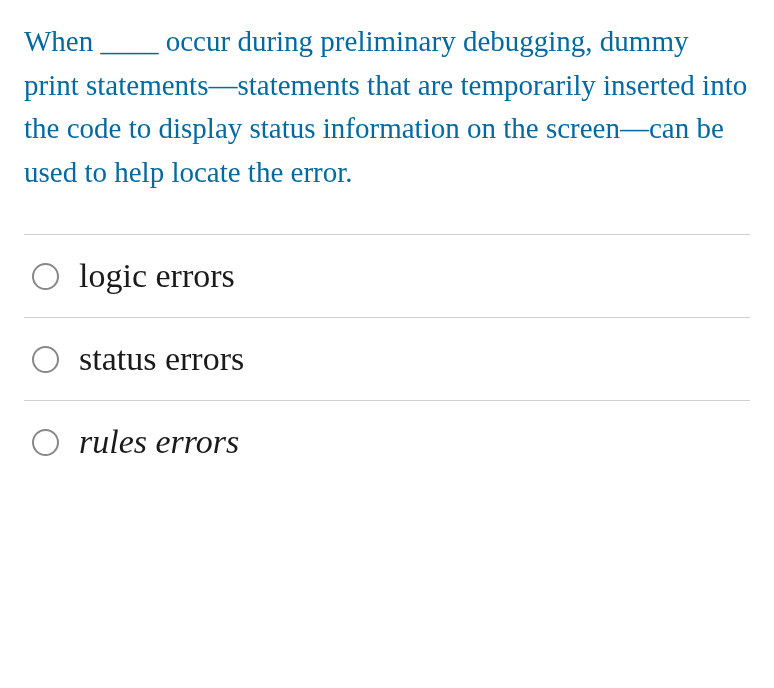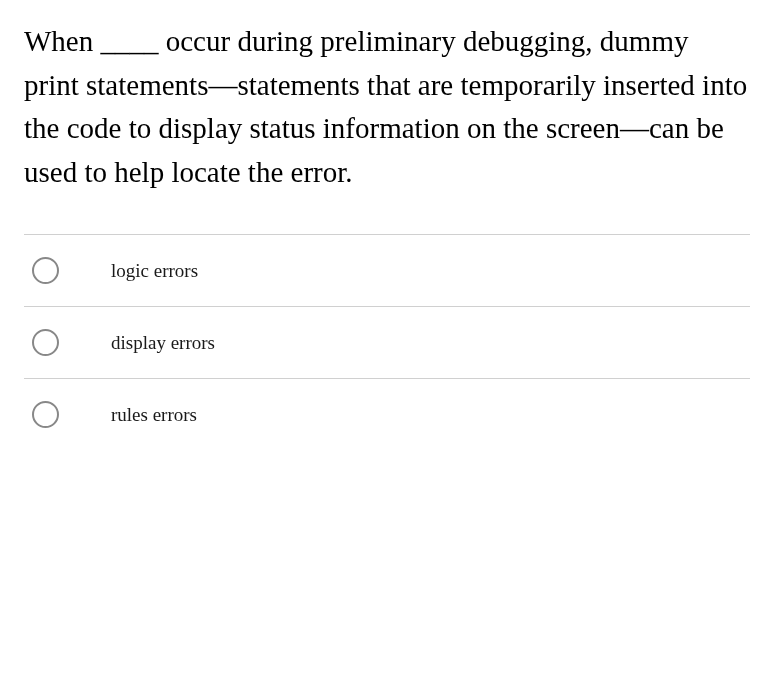--- a/index.html
+++ b/index.html
@@ -11,60 +11,60 @@
       font-family: Georgia, 'Times New Roman', serif;
       background: #ffffff;
       padding: 20px 24px;
       width: 774px;
       color: #000000;
     }
     .question-text {
       font-size: 29px;
       line-height: 1.5;
       margin-bottom: 40px;
-      color: #000000;
+      color: #0369a1;
     }
     .options {
       border-top: 1px solid #d0d0d0;
     }
     .option-row {
       display: flex;
       align-items: center;
       padding: 22px 8px;
       border-bottom: 1px solid #d0d0d0;
       cursor: pointer;
     }
     .option-row:last-child {
       border-bottom: none;
+      font-style: italic;
     }
     .radio-circle {
       width: 27px;
       height: 27px;
       border: 2px solid #888888;
       border-radius: 50%;
       margin-right: 20px;
       flex-shrink: 0;
     }
     .option-label {
-      font-size: 19px;
+      font-size: 34px;
       color: #1a1a1a;
-      margin-left: 32px;
     }
   </style>
 </head>
 <body>
 
 <div class="question-text">When ____ occur during preliminary debugging, dummy print statements—statements that are temporarily inserted into the code to display status information on the screen—can be used to help locate the error.</div>
 
 <div class="options">
   <div class="option-row">
     <span class="radio-circle"></span>
     <span class="option-label">logic errors</span>
   </div>
   <div class="option-row">
     <span class="radio-circle"></span>
-    <span class="option-label">display errors</span>
+    <span class="option-label">status errors</span>
   </div>
   <div class="option-row">
     <span class="radio-circle"></span>
     <span class="option-label">rules errors</span>
   </div>
 </div>
 
 </body></html>

